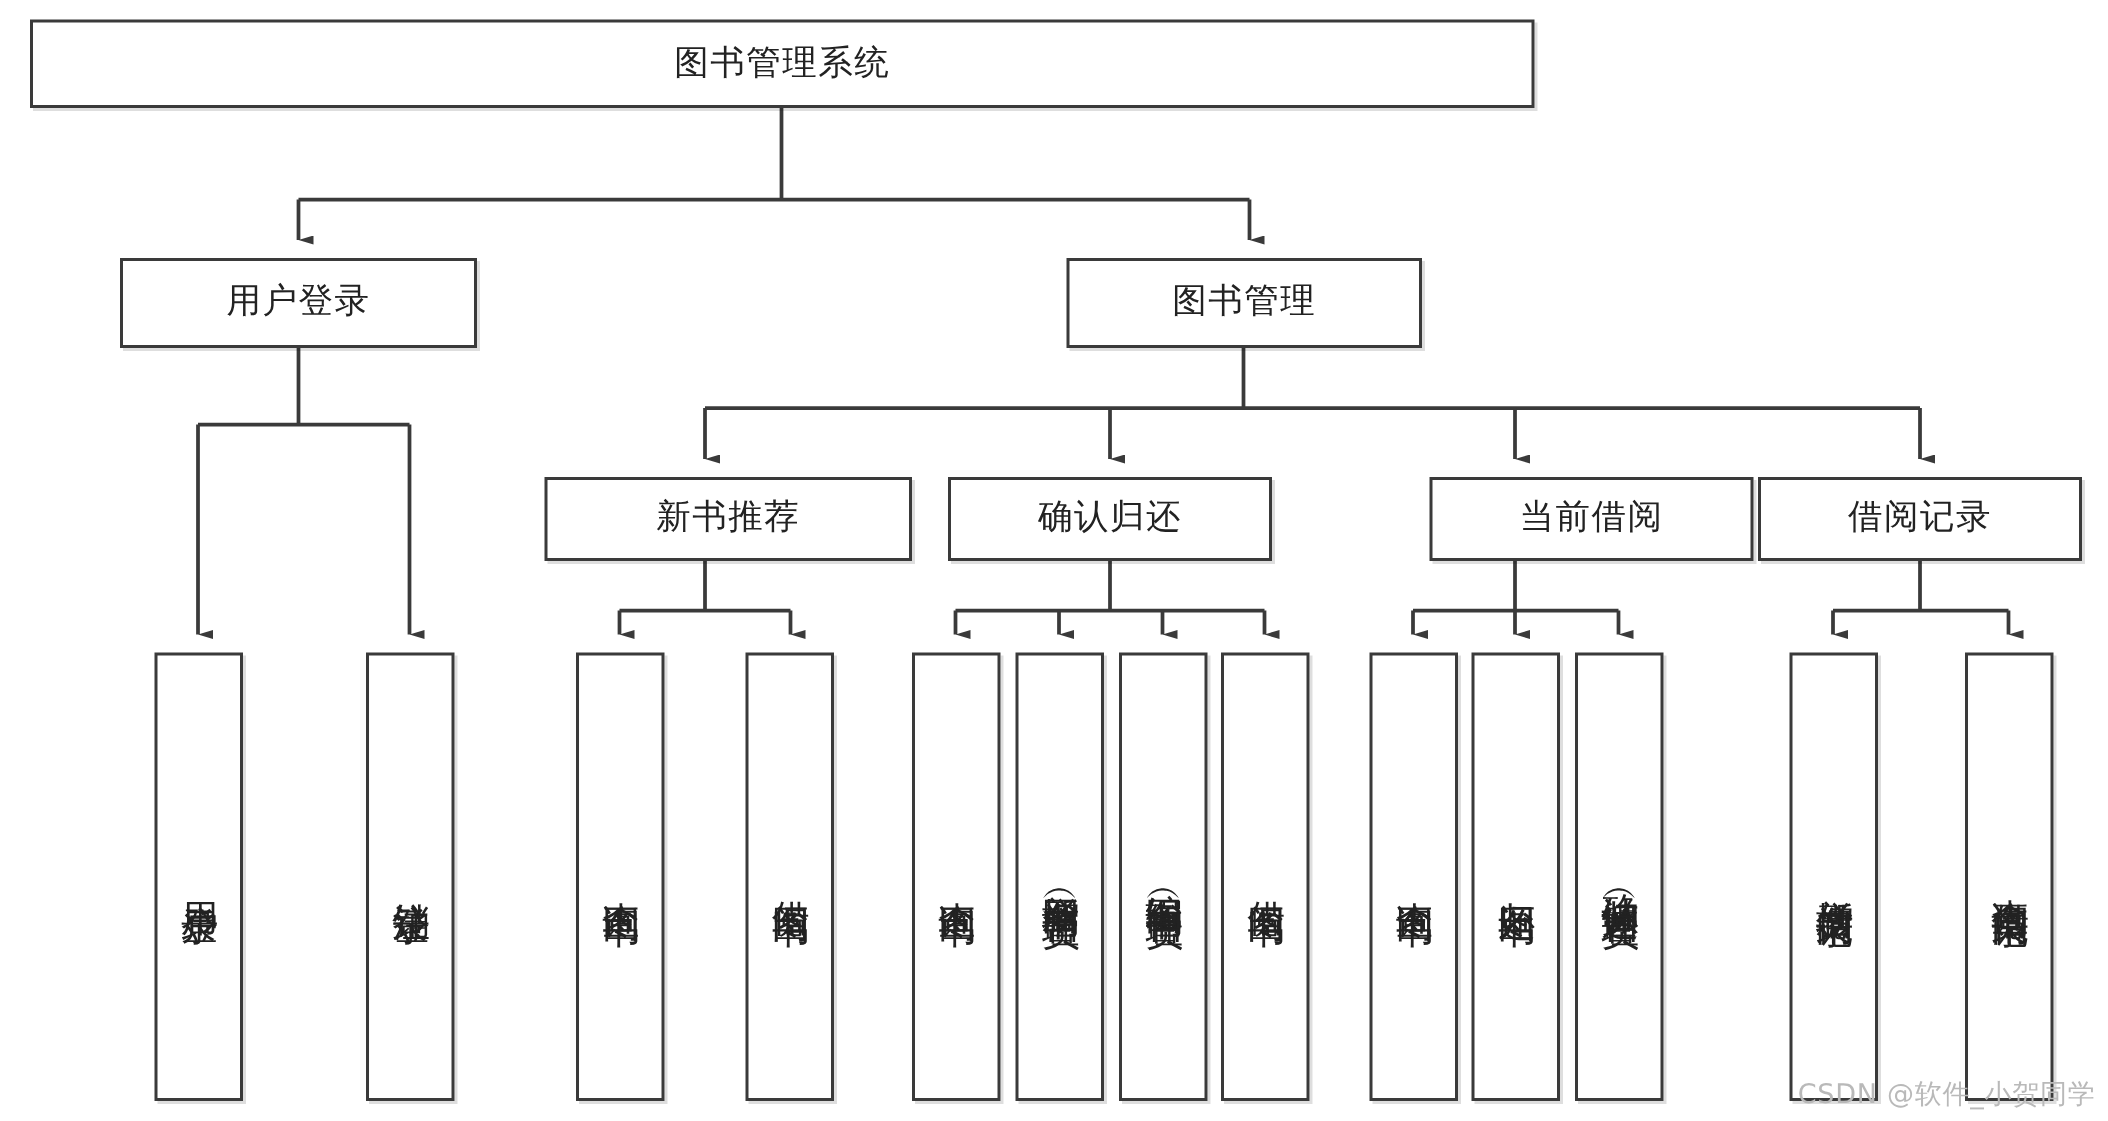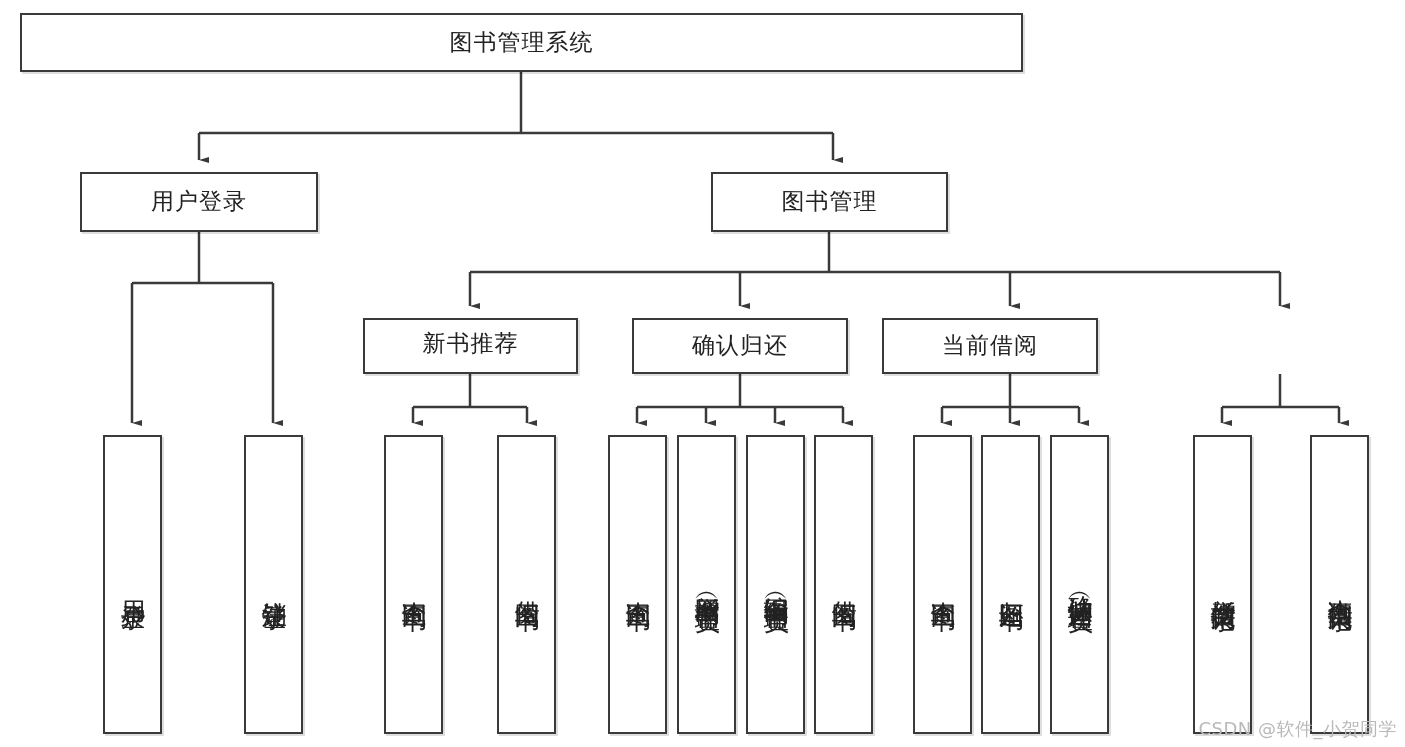--- a/index.html
+++ b/index.html
@@ -128,28 +128,31 @@
     <span>图书管理系统</span>
   </div>
 
   <div class="node h" style="left:80px; top:172px; width:238px; height:60px;">
     <span>用户登录</span>
   </div>
   <div class="node h" style="left:711px; top:172px; width:237px; height:60px;">
     <span>图书管理</span>
   </div>
 
-  <div class="node h" style="left:363px; top:318px; width:215px; height:56px;font-family:Liberation Mono, monospace;">
+  <div class="node h" style="left:363px; top:318px; width:245px; height:56px;">
     <span>新书推荐</span>
   </div>
   <div class="node h" style="left:632px; top:318px; width:216px; height:56px;">
     <span>确认归还</span>
   </div>
-  <div class="node h" style="left:882px; top:318px; width:216px; height:56px;">
+  <div class="node h" style="left:953px; top:318px; width:216px; height:56px;">
     <span>当前借阅</span>
+  </div>
+  <div class="node h" style="left:1172px; top:318px; width:216px; height:56px;">
+    <span>借阅记录</span>
   </div>
 
   <div class="node v" style="left:103px; top:435px; width:59px; height:299px;">
     <span class="vtext">用户登录</span>
   </div>
   <div class="node v" style="left:244px; top:435px; width:59px; height:299px;">
     <span class="vtext">注销登录</span>
   </div>
 
   <div class="node v" style="left:384px; top:435px; width:59px; height:299px;">

